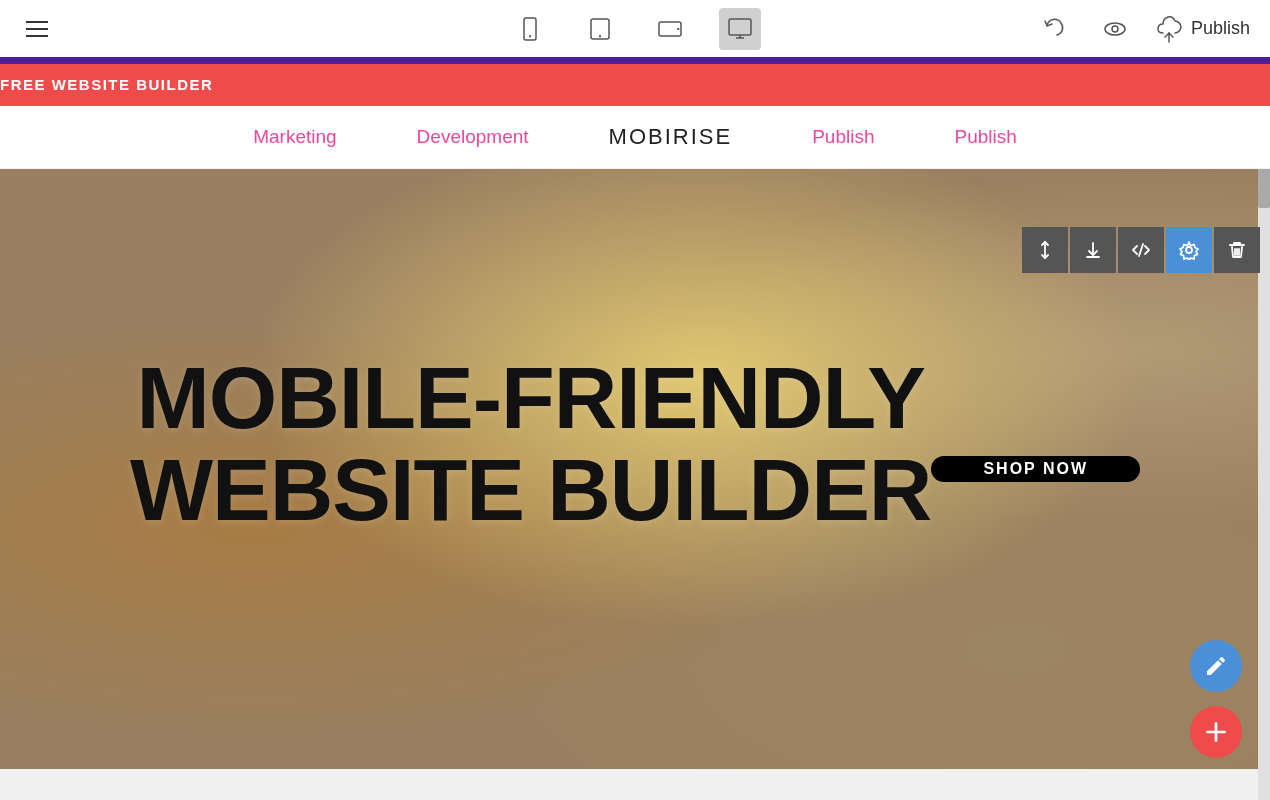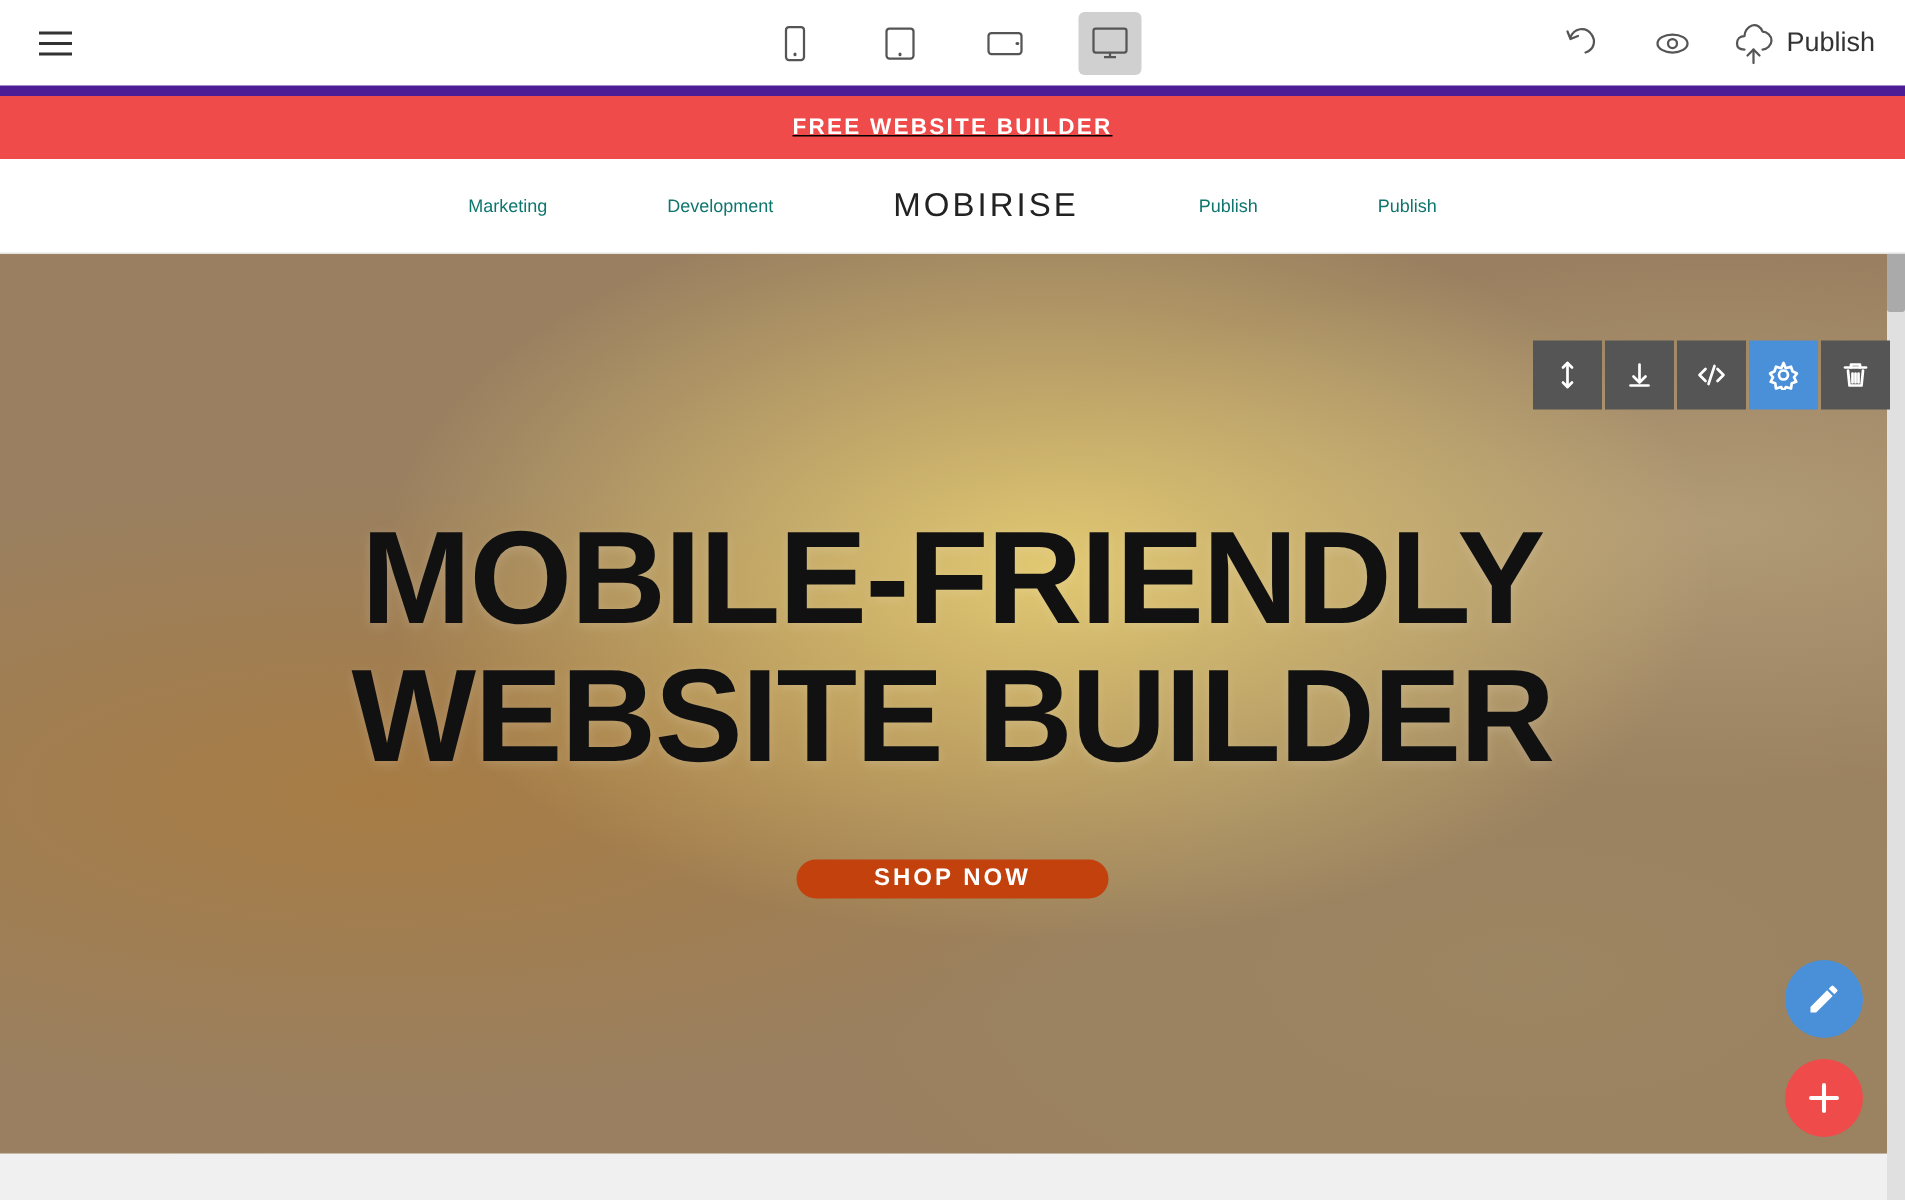--- a/index.html
+++ b/index.html
@@ -111,24 +111,22 @@
       height: 736px;
       position: relative;
       overflow: hidden;
     }
 
     
     .free-bar {
       width: 100%;
       background: #f04b4b;
       padding: 12px 0;
-      text-align: center;
       position: relative;
       z-index: 10;
-      text-decoration: underline;
     }
     .free-bar-text {
       color: #ffffff;
       font-size: 15px;
       font-weight: 600;
       letter-spacing: 1.5px;
     }
 
     
     .nav-bar {
@@ -137,22 +135,22 @@
       padding: 18px 0;
       display: flex;
       align-items: center;
       justify-content: center;
       gap: 80px;
       position: relative;
       z-index: 10;
       border-bottom: 1px solid #f0f0f0;
     }
     .nav-item {
-      font-size: 12px;
-      color: #0f766e;
+      font-size: 19px;
+      color: #ec4899;
       cursor: pointer;
       text-decoration: none;
     }
     .nav-logo {
       font-size: 22px;
       font-weight: 400;
       letter-spacing: 2px;
       color: #222;
     }
 
@@ -186,39 +184,39 @@
         radial-gradient(ellipse at 55% 35%, rgba(255,230,120,0.7) 0%, transparent 45%),
         radial-gradient(ellipse at 20% 60%, rgba(180,120,40,0.5) 0%, transparent 40%),
         radial-gradient(ellipse at 80% 80%, rgba(160,140,100,0.4) 0%, transparent 35%),
         radial-gradient(ellipse at 90% 30%, rgba(200,180,140,0.5) 0%, transparent 30%);
       background-color: #9a8060;
     }
     .hero-content {
       position: relative;
       z-index: 5;
       display: flex;
-      flex-direction: column;
+      flex-direction: row;
       align-items: center;
       justify-content: center;
       height: 100%;
       text-align: center;
       padding: 0 60px;
     }
     .hero-title {
       font-size: 88px;
       font-weight: 900;
       color: #111;
       line-height: 1.05;
       letter-spacing: -1px;
       text-transform: uppercase;
       margin-bottom: 50px;
       text-shadow: 0 2px 8px rgba(255,255,255,0.15);
     }
     .shop-now-btn {
-      background: #c2410c;
+      background: #000000;
       color: #ffffff;
       border: none;
       padding: 4px 52px;
       font-size: 16px;
       font-weight: 700;
       letter-spacing: 2px;
       border-radius: 50px;
       cursor: pointer;
       text-transform: uppercase;
     }

